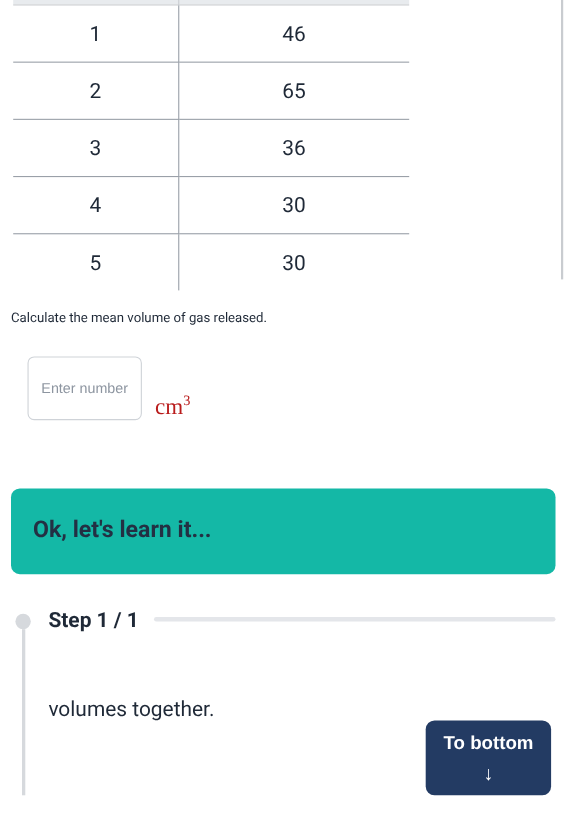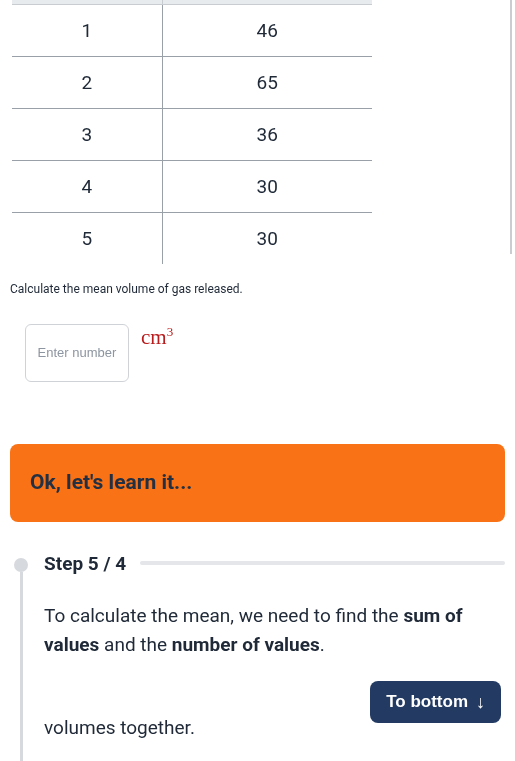--- a/index.html
+++ b/index.html
@@ -50,21 +50,21 @@
     height: 254px;
     background: #c9ccd0;
   }
   .question {
     font-size: 12px;
     color: #1f2937;
     margin: 18px 0 0 10px;
   }
   .answer-row {
     display: flex;
-    align-items: flex-start;
+    align-items: flex-end;
     gap: 12px;
     margin: 28px 0 0 14px;
     padding-left: 11px;
   }
   .num-input {
     width: 104px;
     height: 58px;
     border: 1.5px solid #cfd3d8;
     border-radius: 6px;
     font-size: 13px;
@@ -73,21 +73,21 @@
     outline: none;
   }
   .num-input::placeholder { color: #8d95a0; }
   .unit {
     font-size: 21px;
     color: #b91c1c;
     font-family: Georgia, "Times New Roman", serif;
   }
   .unit sup { font-size: 13px; vertical-align: super; }
   .callout {
-    background: #f97316;
+    background: #14b8a6;
     border-radius: 8px;
     margin: 62px 10px 0 10px;
     padding: 26px 20px 28px 20px;
     font-size: 21px;
     font-weight: 700;
     color: #233043;
   }
   .step-block {
     display: flex;
     margin: 30px 10px 0 14px;
@@ -147,20 +147,21 @@
     color: #fff;
     border: none;
     border-radius: 8px;
     padding: 11px 16px;
     font-size: 17px;
     font-weight: 600;
     display: flex;
     align-items: center;
     gap: 8px;
     cursor: pointer;
+    flex-direction: column;
   }
   .arrow-down {
     display: inline-block;
     font-size: 18px;
     line-height: 1;
   }
 </style>
 </head>
 <body>
 
@@ -210,26 +211,23 @@
 
 <div class="callout">Ok, let's learn it...</div>
 
 <div class="step-block">
   <div class="timeline">
     <div class="dot"></div>
     <div class="vline"></div>
   </div>
   <div class="step-body">
     <div class="step-head">
-      <span class="step-title">Step 5 / 4</span>
+      <span class="step-title">Step 1 / 1</span>
       <div class="hr"></div>
     </div>
-    <p class="para">
-      <span>To calculate the mean, we need to find the </span><b>sum of values</b><span> and the </span><b>number of values</b><span>.</span>
-    </p>
     <p class="para">
       <br>
       <span>volumes together.</span>
     </p>
   </div>
 </div>
 
 <button class="tobottom">
   <span>To bottom</span>
   <span class="arrow-down">↓</span>

